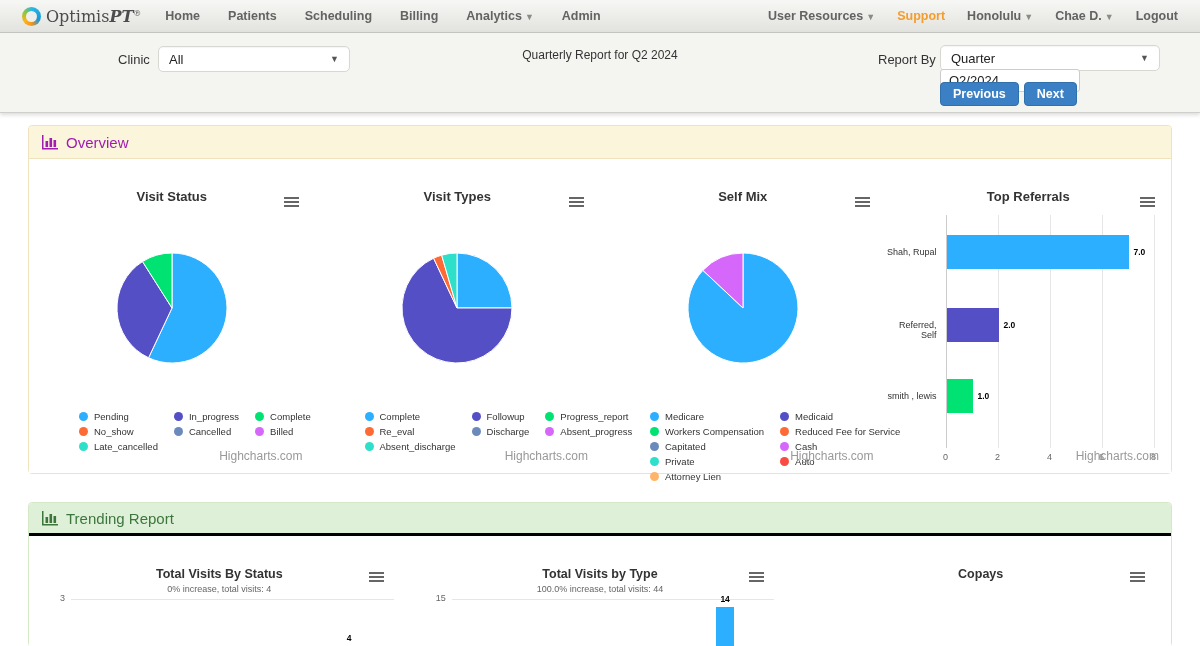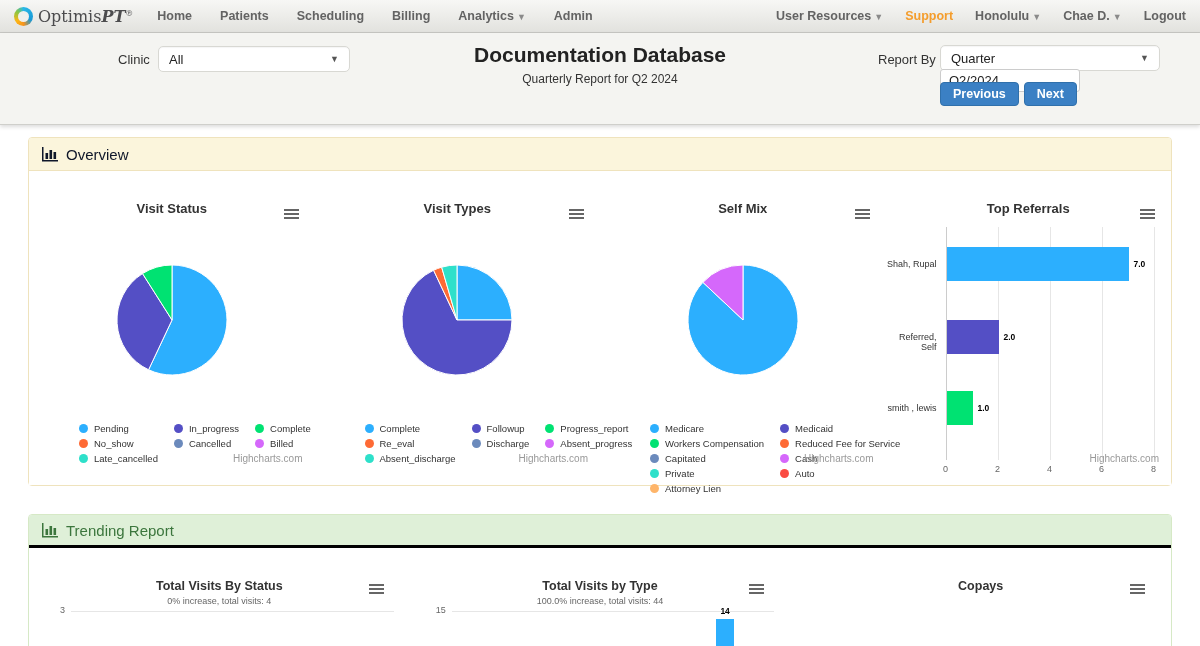--- a/index.html
+++ b/index.html
@@ -1,36 +1,36 @@
 <!DOCTYPE html>
 <html><head>
 <meta charset="utf-8">
 <style>
   * { box-sizing: border-box; margin: 0; padding: 0; }
   html,body { width:1200px; height:646px; overflow:hidden; background:#fff;
     font-family:"Liberation Sans", sans-serif; }
 
   
-  .topnav { height:33px; display:flex; align-items:center; padding:0 14px;
+  .topnav { height:33px; display:flex; align-items:center; padding:0 22px;
     background:linear-gradient(#f7f7f5,#e2e2de); border-bottom:1px solid #c7c7c3; }
   .brand { display:flex; align-items:center; gap:5px; margin-right:24px; }
   .logo-ring { width:19px; height:19px; border-radius:50%; position:relative;
     background:conic-gradient(from 0deg,#29b8e8 0deg,#1899d6 115deg,#f7941e 180deg,#fdb515 235deg,#8cc63f 305deg,#29b8e8 360deg); }
   .logo-ring::after { content:""; position:absolute; inset:4px; background:#eff0ec; border-radius:50%; }
   .brand-text { font-family:"DejaVu Serif", serif; font-size:16px; color:#4c4c4e; white-space:nowrap; }
   .brand-text i { font-weight:bold; }
   .brand-text sup { font-size:8px; }
   .nav-left { display:flex; gap:28px; }
   .nav-right { margin-left:auto; display:flex; gap:22px; }
   .nav-item { font-size:12.5px; font-weight:600; color:#636363; text-decoration:none; white-space:nowrap; cursor:pointer; }
   .nav-item .caret { font-size:9px; margin-left:3px; color:#8a8a8a; }
   .nav-item.accent { color:#f49d2d; }
 
   
-  .subheader { position:relative; height:92px; background:#f4f4f1;
+  .subheader { position:relative; height:80px; background:#f4f4f1;
     border-bottom:1px solid #cfcfcb; box-shadow:0 2px 4px rgba(0,0,0,.14); }
   .field-label { font-size:13px; color:#333; }
   .select { background:#fff; border:1px solid #d8d8d3; border-radius:5px; height:26px;
     padding:0 10px; font-size:13px; color:#222; display:flex; align-items:center;
     justify-content:space-between; cursor:pointer; box-shadow:inset 0 1px 1px rgba(0,0,0,.04); }
   .select .caret { font-size:9px; color:#555; }
   .clinic-label { position:absolute; left:118px; top:19px; }
   .clinic-select { position:absolute; left:158px; top:13px; width:192px; }
   .title-block { position:absolute; left:0; right:0; top:10px; text-align:center; pointer-events:none; }
   .page-title { font-size:21px; font-weight:bold; color:#222; }
@@ -44,37 +44,37 @@
   .btn { background:#3b80c4; border:1px solid #3070ab; color:#fff; font-size:12.5px;
     font-weight:bold; padding:4px 12px; border-radius:4px; cursor:pointer;
     font-family:"Liberation Sans", sans-serif; }
 
   
   .content { padding-top:12px; background:#fff; }
   .panel { margin:0 28px 28px 28px; border:1px solid; border-radius:4px; }
   .panel-header { height:33px; display:flex; align-items:center; gap:8px; padding:0 12px;
     font-size:15px; border-radius:3px 3px 0 0; }
   .panel.overview { border-color:#efe3bd; }
-  .panel.overview .panel-header { background:#fbf5dc; color:#0f172a; border-bottom:1px solid #efe3bd; }
+  .panel.overview .panel-header { background:#fbf5dc; color:#a21caf; border-bottom:1px solid #efe3bd; }
   .panel.trending { border-color:#d6e9c6; margin-bottom:0; }
   .panel.trending .panel-header { background:#dff0d8; color:#3c763d; border-bottom:3px solid #000000; }
   .panel-icon { flex:0 0 auto; }
 
   
   .overview-body { display:flex; height:314px; background:#fff; }
   .chart { flex:1 1 0; position:relative; }
   .chart-title { position:absolute; top:30px; left:0; width:100%; text-align:center;
     font-size:13px; font-weight:bold; color:#333; }
   .menu-icon { position:absolute; top:38px; right:16px; width:15px; cursor:pointer; }
   .menu-icon span { display:block; height:2px; background:#666; margin-bottom:2px; }
   .pie-slot { position:absolute; top:93px; left:50%; transform:translateX(-50%); }
   .legend { position:absolute; top:252px; left:50px; display:grid; column-gap:16px; row-gap:4px; }
   .legend-item { display:flex; align-items:center; gap:6px; font-size:9.5px; color:#333; cursor:pointer; white-space:nowrap; }
   .legend-dot { width:9px; height:9px; border-radius:50%; flex:0 0 auto; }
-  .credit { position:absolute; top:282px; right:12px; font-size:10px; color:#999; cursor:pointer; }
+  .credit { position:absolute; top:290px; right:12px; font-size:12px; color:#999; cursor:pointer; }
 
   
   .hbar-slot { position:absolute; inset:0; }
   .hbar-axis { position:absolute; width:1px; background:#ccc; }
   .hbar-grid { position:absolute; width:1px; background:#e6e6e6; }
   .hbar-bar { position:absolute; }
   .hbar-cat { position:absolute; left:0; width:51px; text-align:right; font-size:9px; color:#333; }
   .hbar-val { position:absolute; font-size:8.5px; font-weight:bold; color:#000; }
   .hbar-tick { position:absolute; transform:translateX(-50%); font-size:9px; color:#666; }
 
@@ -116,21 +116,20 @@
 </nav>
 
 <div class="subheader">
   <span class="field-label clinic-label">Clinic</span>
   <div class="select clinic-select">
     <span>All</span>
     <span class="caret">▼</span>
   </div>
 
   <div class="title-block">
-    <div class="page-title">Documentation Database</div>
     <div class="page-subtitle">Quarterly Report for Q2 2024</div>
   </div>
 
   <span class="field-label reportby-label">Report By</span>
   <div class="select reportby-select">
     <span>Quarter</span>
     <span class="caret">▼</span>
   </div>
   <input class="period-input" value="Q2/2024" style="">
   <div class="btn-row">

